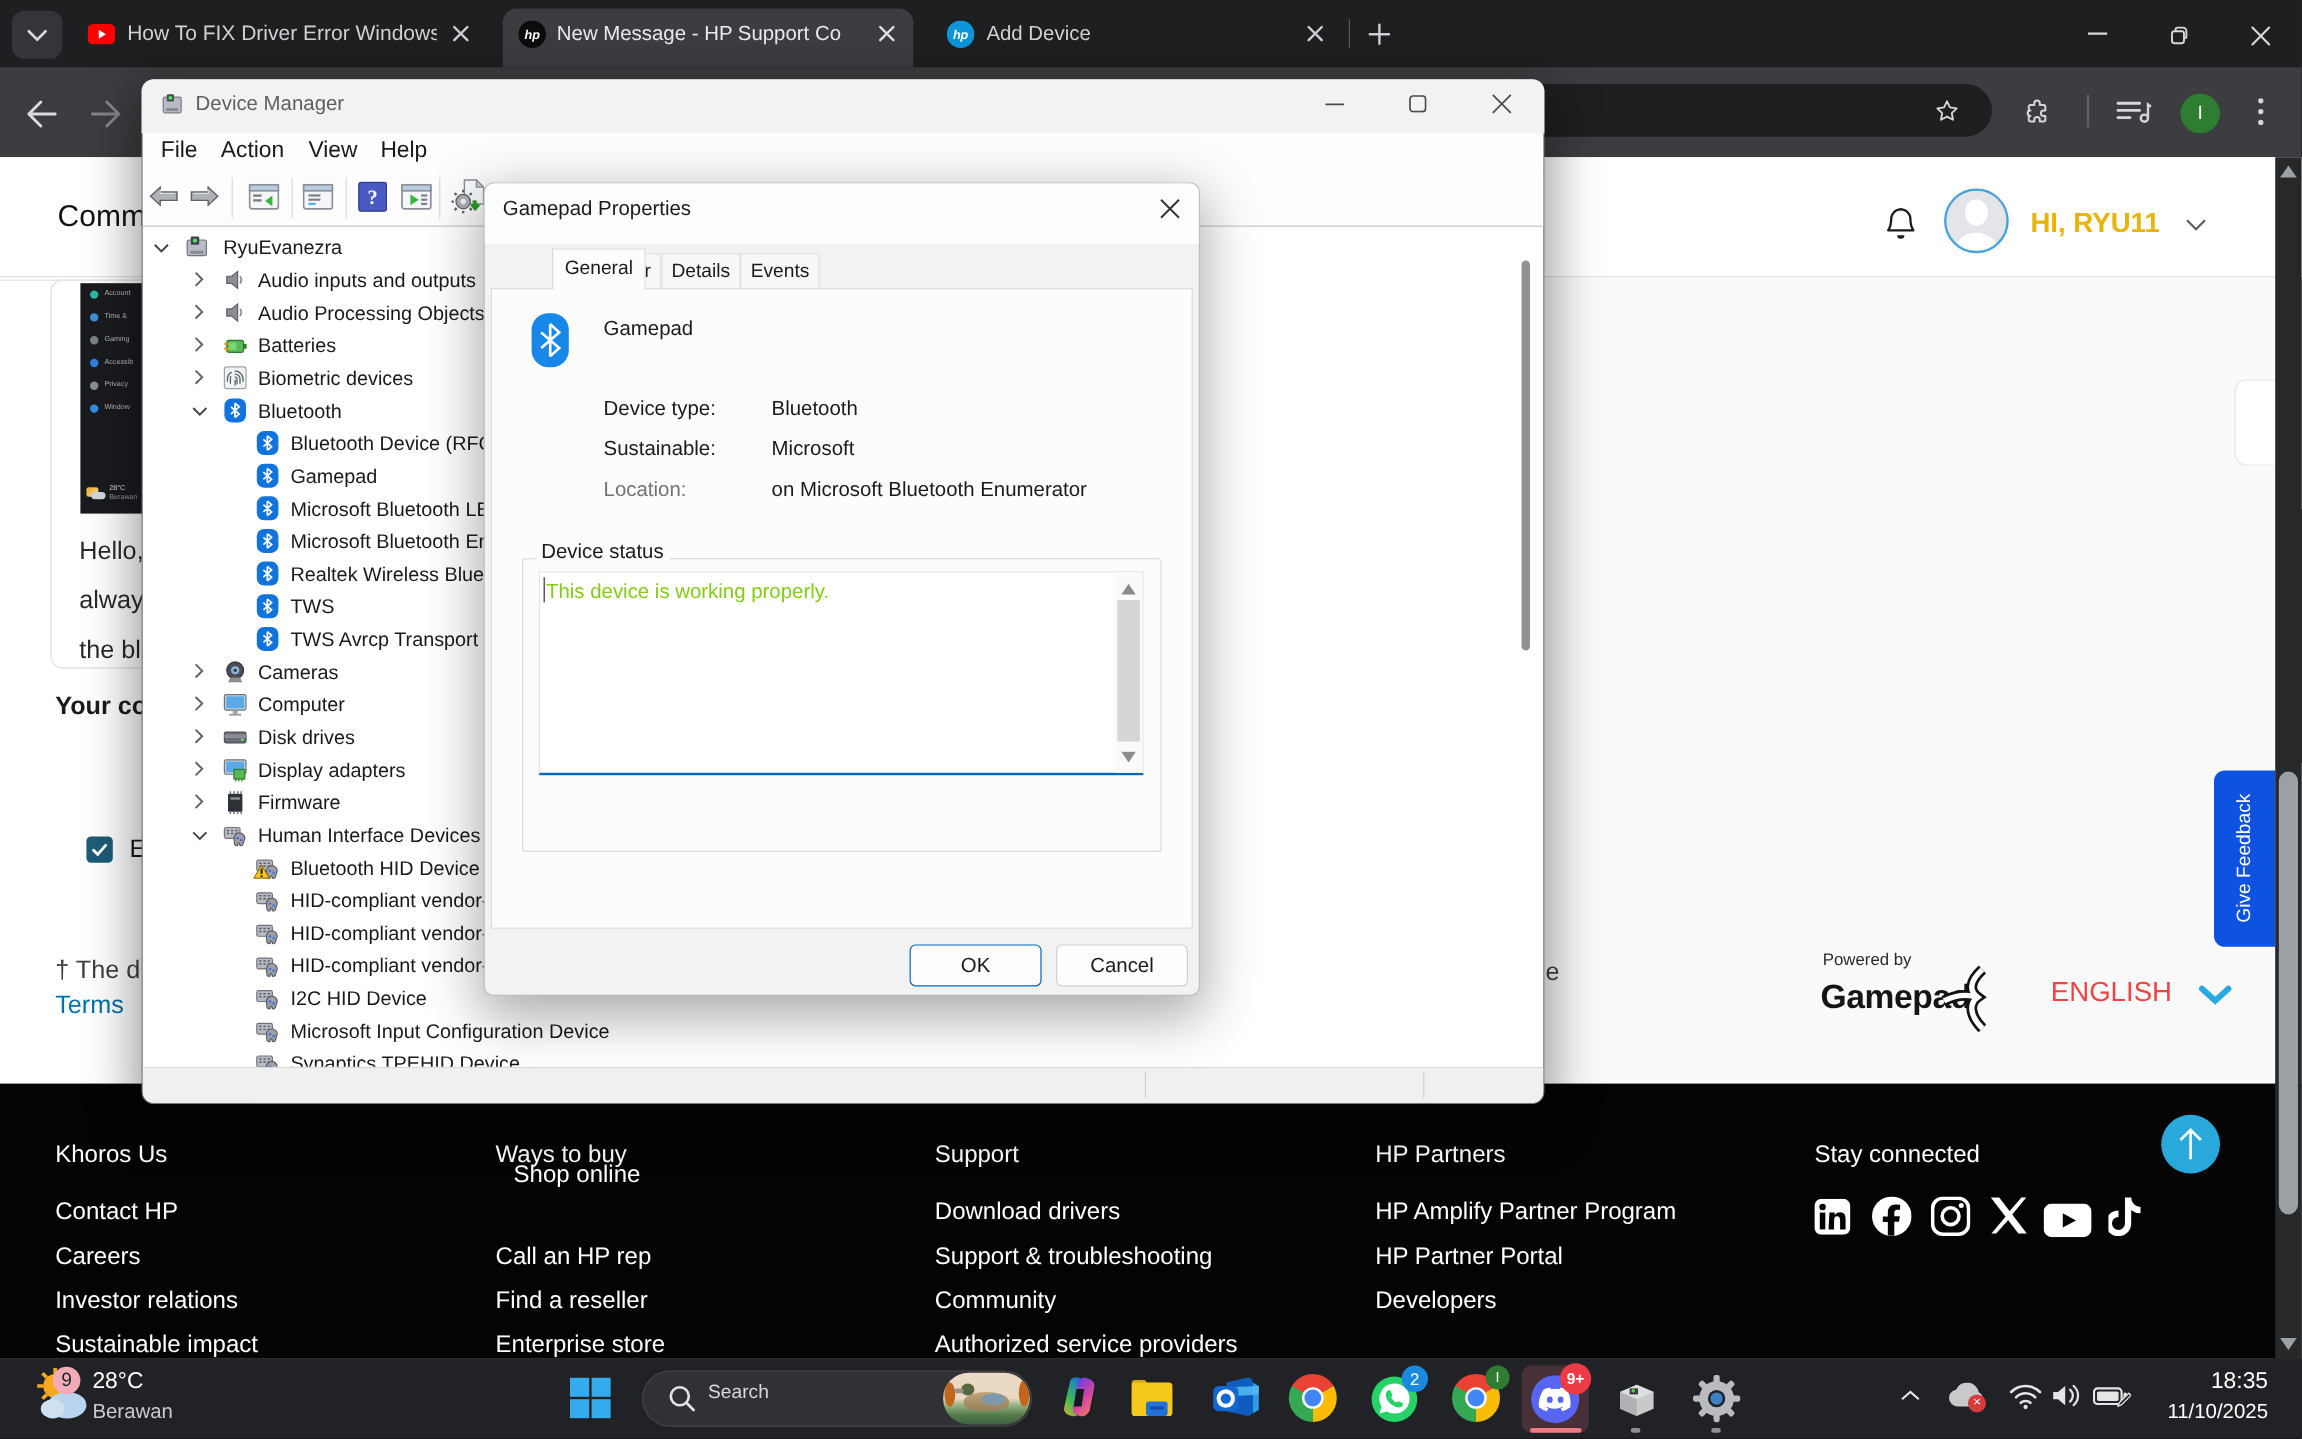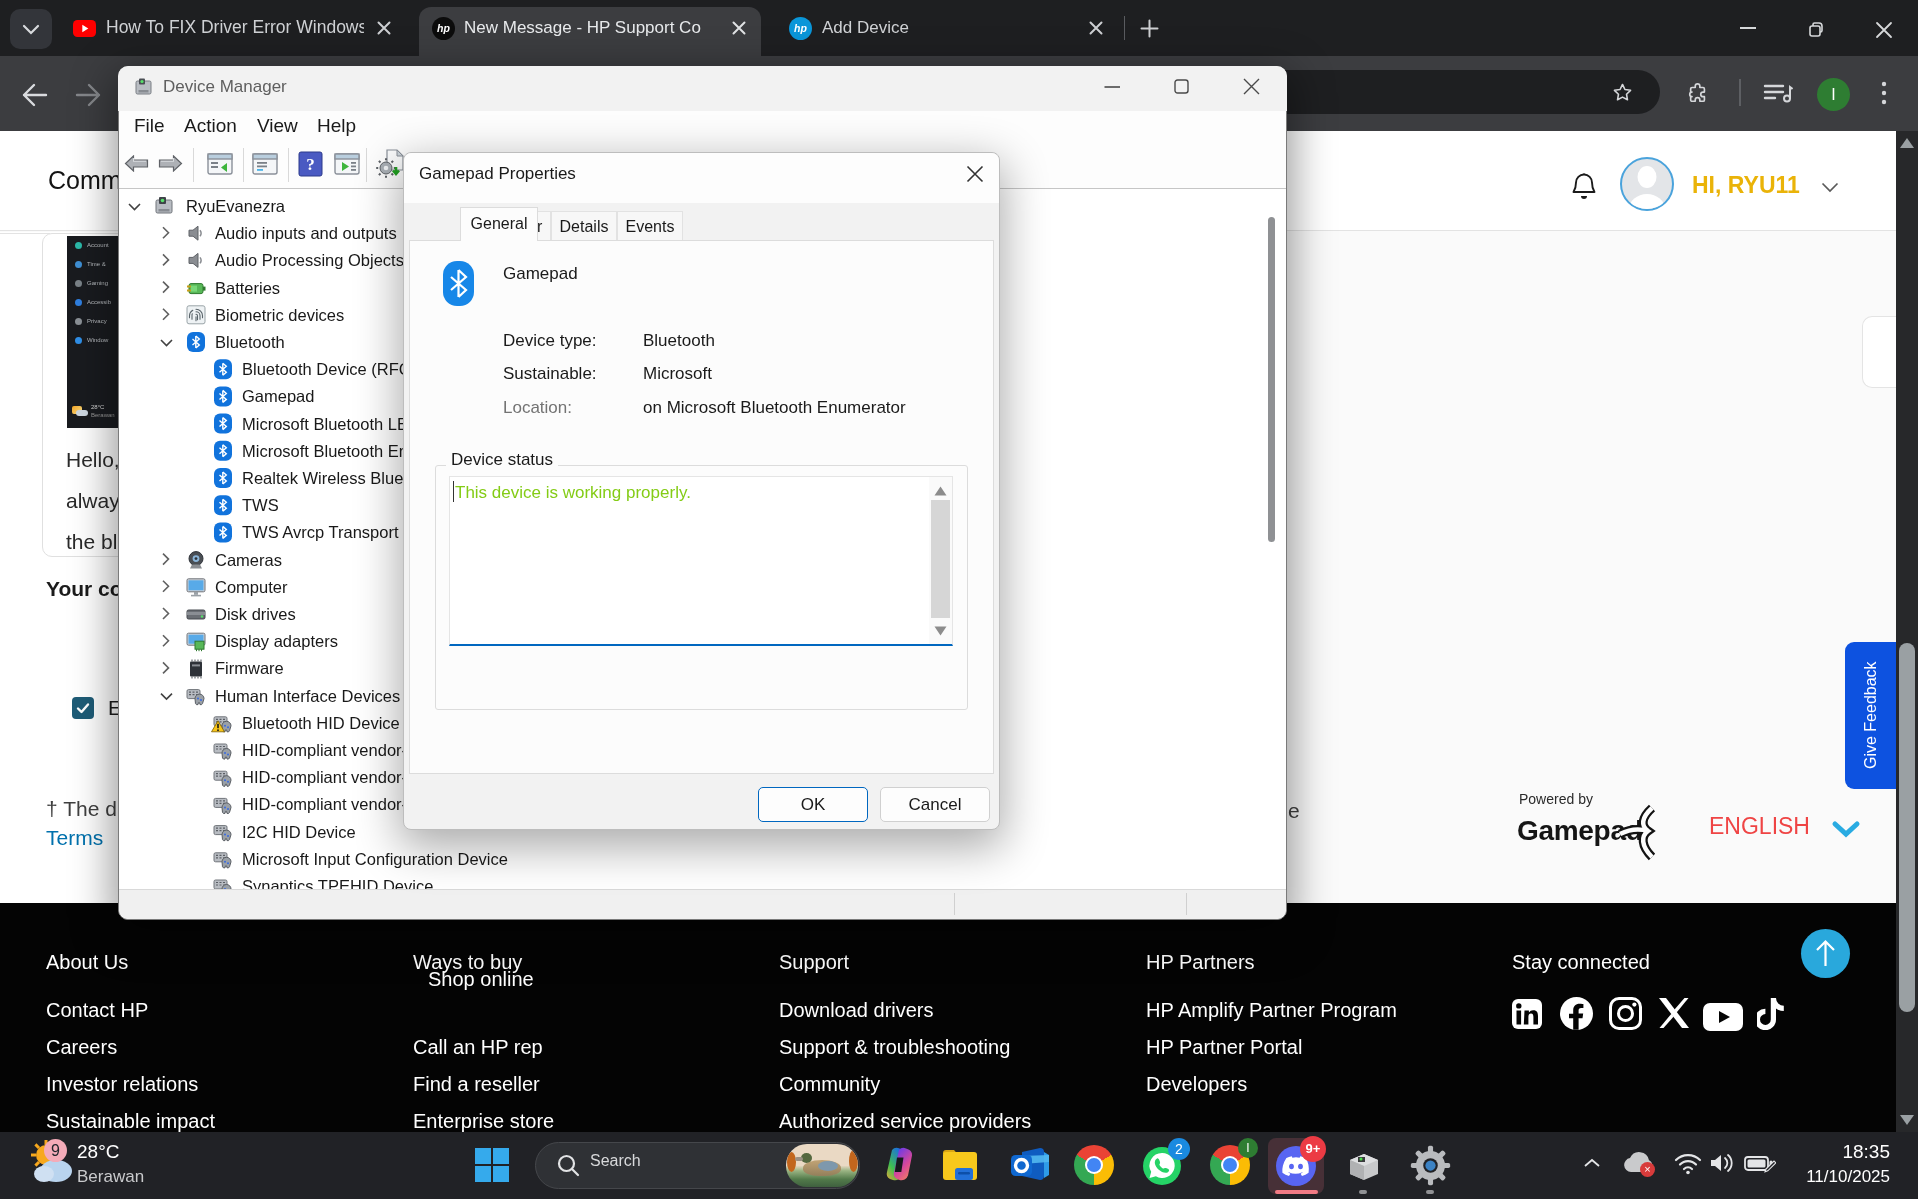--- a/index.html
+++ b/index.html
@@ -139,21 +139,21 @@
         <path d="M38 27 C28 24 18 26 10 30" fill="none" stroke="#131313" stroke-width="9"></path>
         <path d="M42 4 C31 14 31 22 38 27 C31 32 31 42 42 53" fill="none" stroke="#fdfdfd" stroke-width="4.5"></path>
         <path d="M38 27 C28 24 18 26 10 30" fill="none" stroke="#fdfdfd" stroke-width="4.5"></path>
       </g>
     </svg>
 <div class="abs" style="left:1709px;top:813px;font-size:23px;color:#ef4444;">ENGLISH</div>
 <svg class="abs" style="left:1830px;top:820px" width="32" height="20" viewBox="0 0 32 20">
       <path d="M5 4 L16 14 L27 4" stroke="#29abe2" stroke-width="5" fill="none" stroke-linecap="round"></path>
     </svg>
 <div class="abs" style="left:0;top:903px;width:1918px;height:229px;background:#040404;"></div>
-<div class="abs" style="left:46px;top:951px;font-size:20px;color:#fff;">About Us</div>
+<div class="abs" style="left:46px;top:951px;font-size:20px;color:#fff;">Khoros Us</div>
 <div class="abs" style="left:46px;top:999px;font-size:20px;color:#fff;">Contact HP</div>
 <div class="abs" style="left:46px;top:1036px;font-size:20px;color:#fff;">Careers</div>
 <div class="abs" style="left:46px;top:1073px;font-size:20px;color:#fff;">Investor relations</div>
 <div class="abs" style="left:46px;top:1110px;font-size:20px;color:#fff;">Sustainable impact</div>
 <div class="abs" style="left:413px;top:951px;font-size:20px;color:#fff;">Ways to buy</div>
 <div class="abs" style="left:413px;top:968px;font-size:20px;color:#fff;margin-left:15px;">Shop online</div>
 <div class="abs" style="left:413px;top:1036px;font-size:20px;color:#fff;">Call an HP rep</div>
 <div class="abs" style="left:413px;top:1073px;font-size:20px;color:#fff;">Find a reseller</div>
 <div class="abs" style="left:413px;top:1110px;font-size:20px;color:#fff;">Enterprise store</div>
 <div class="abs" style="left:779px;top:951px;font-size:20px;color:#fff;">Support</div>

